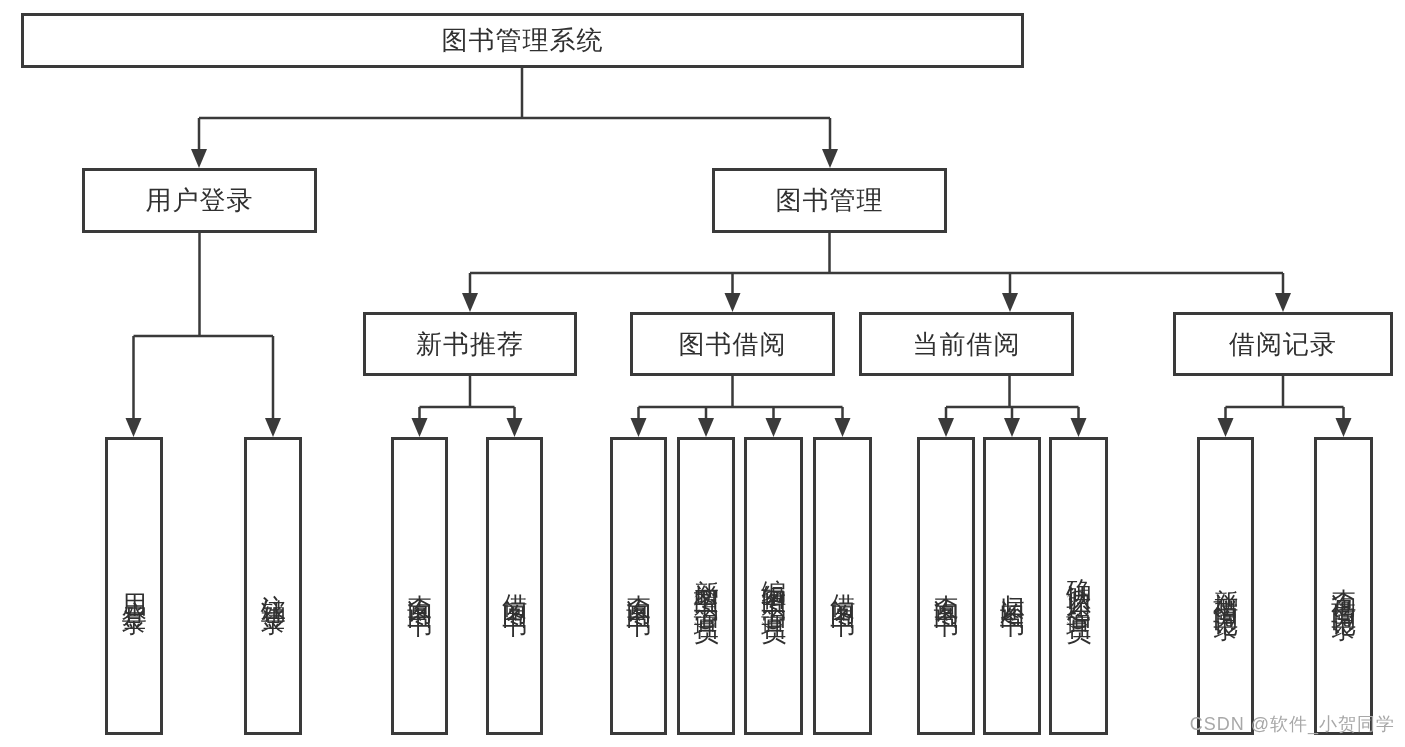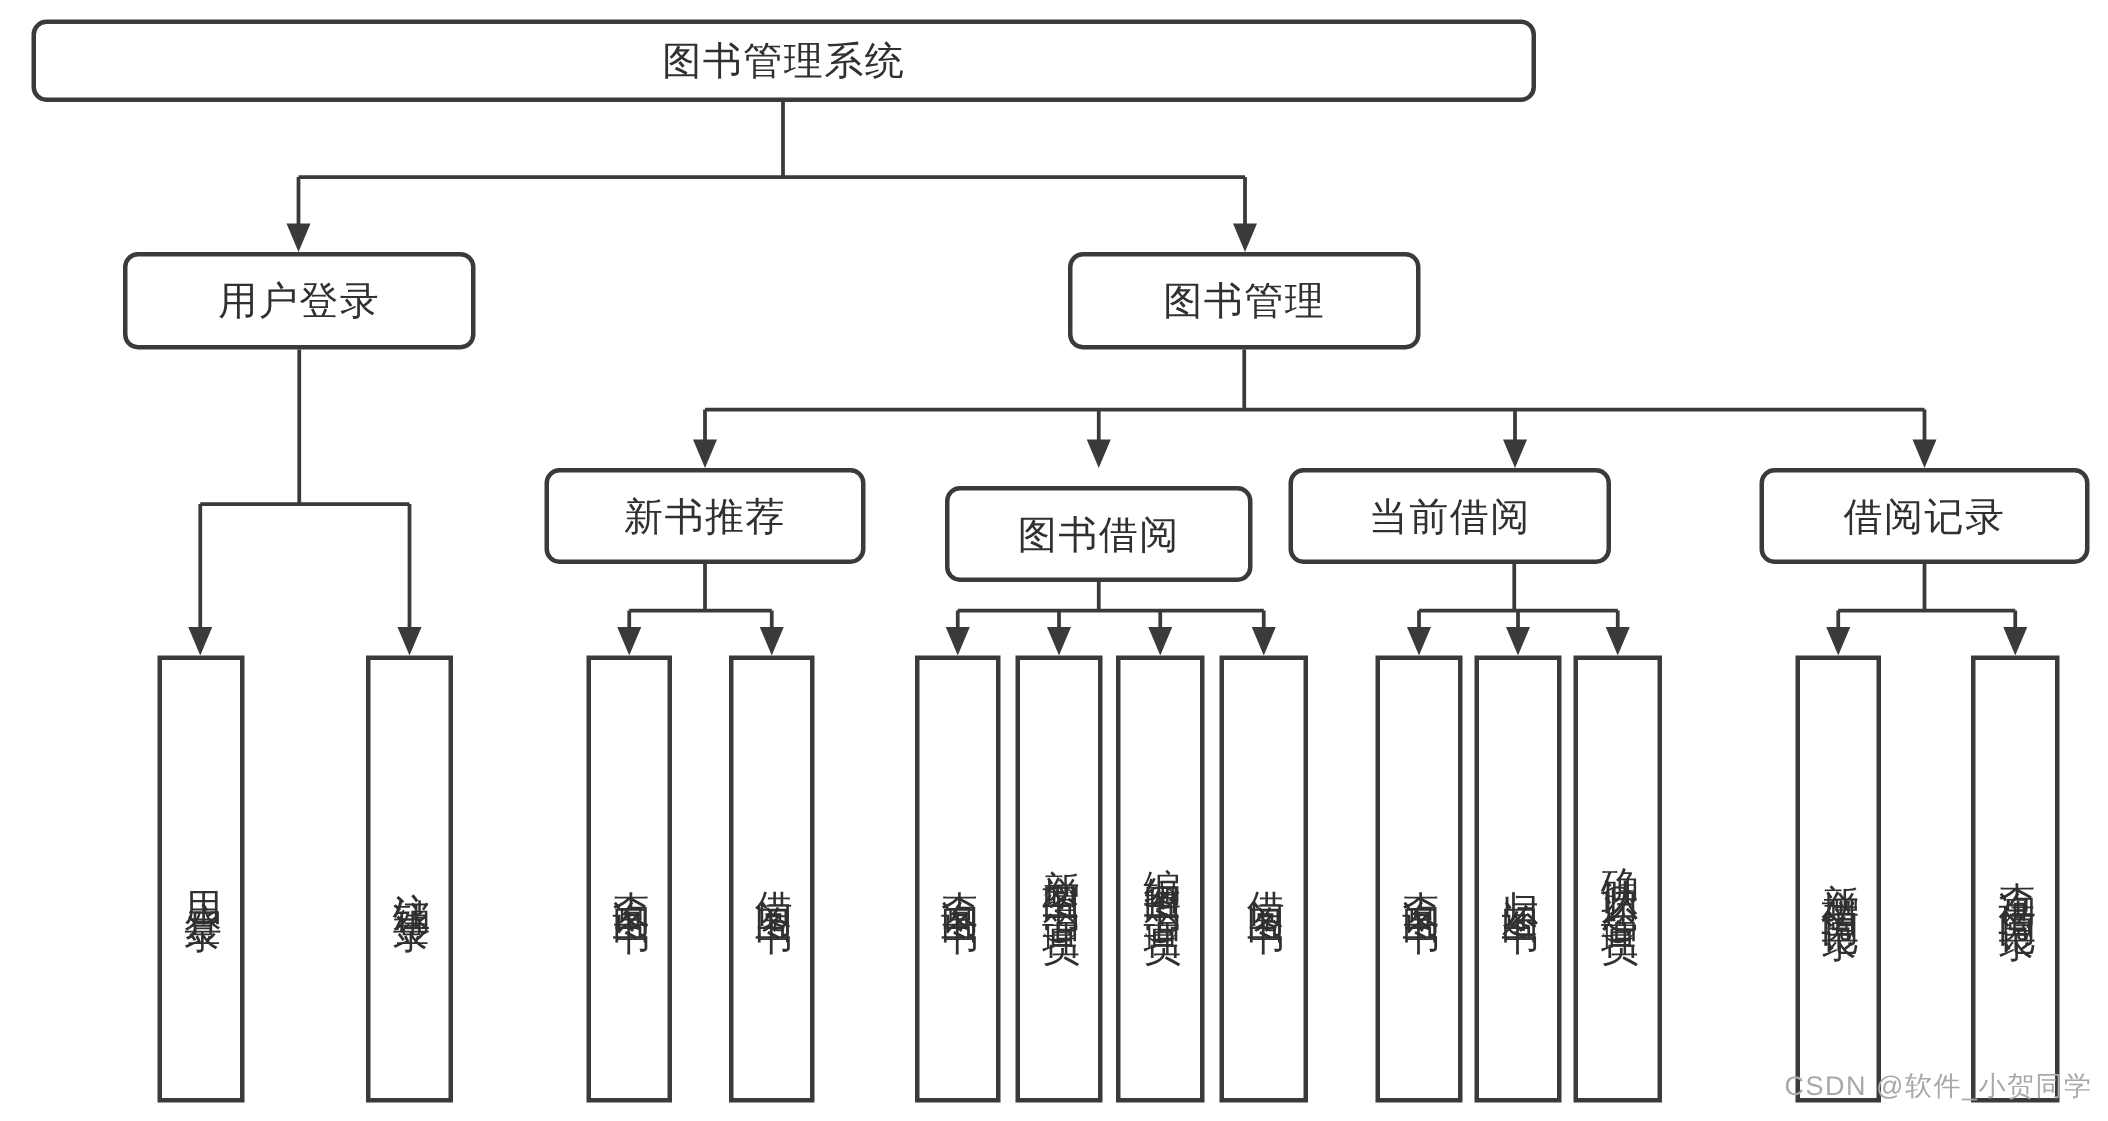--- a/index.html
+++ b/index.html
@@ -11,21 +11,21 @@
   .canvas { position: relative; width: 1405px; height: 747px; background: #ffffff; }
   .connectors { position: absolute; left: 0; top: 0; z-index: 1; }
   .connectors path { stroke: #3a3a3a; stroke-width: 2.5; fill: none; }
   .connectors polygon { fill: #3a3a3a; stroke: none; }
   .box {
     position: absolute; z-index: 2;
     border: 3px solid #3a3a3a; background: #ffffff;
     display: flex; align-items: center; justify-content: center;
     color: #303030;
   }
-  .box.h { font-size: 26px; letter-spacing: 1px; white-space: nowrap; border-radius: 10px; }
+  .box.h { font-size: 26px; letter-spacing: 1px; white-space: nowrap; }
   .box.v {
     writing-mode: vertical-rl; text-orientation: mixed;
     font-size: 25px; letter-spacing: 6px; line-height: 1.1;
   }
   .watermark {
     position: absolute; z-index: 3;
     right: 10px; top: 712px;
     font-size: 18px; color: #a8a8a8; letter-spacing: 1px;
     white-space: nowrap;
   }
@@ -90,21 +90,21 @@
     <polygon points="1217.5,418 1233.5,418 1225.5,437"></polygon>
     <polygon points="1335.5,418 1351.5,418 1343.5,437"></polygon>
   </svg>
 
   <div class="box h" style="left:21px; top:13px; width:1003px; height:55px;">图书管理系统</div>
 
   <div class="box h" style="left:82px; top:168px; width:235px; height:65px;">用户登录</div>
   <div class="box h" style="left:363px; top:312px; width:214px; height:64px;">新书推荐</div>
 
   <div class="box h" style="left:712px; top:168px; width:235px; height:65px;">图书管理</div>
-  <div class="box h" style="left:630px; top:312px; width:205px; height:64px;margin-top:12px;">图书借阅</div>
+  <div class="box h" style="left:630px; top:312px; width:205px; height:64px;">图书借阅</div>
   <div class="box h" style="left:859px; top:312px; width:215px; height:64px;">当前借阅</div>
   <div class="box h" style="left:1173px; top:312px; width:220px; height:64px;">借阅记录</div>
 
   <div class="box v" style="left:105px; top:437px; width:58px; height:298px;">用户登录</div>
   <div class="box v" style="left:244px; top:437px; width:58px; height:298px;">注销登录</div>
 
   <div class="box v" style="left:391px; top:437px; width:57px; height:298px;">查询图书</div>
   <div class="box v" style="left:486px; top:437px; width:57px; height:298px;">借阅图书</div>
 
   <div class="box v" style="left:610px; top:437px; width:57px; height:298px;">查询图书</div>

